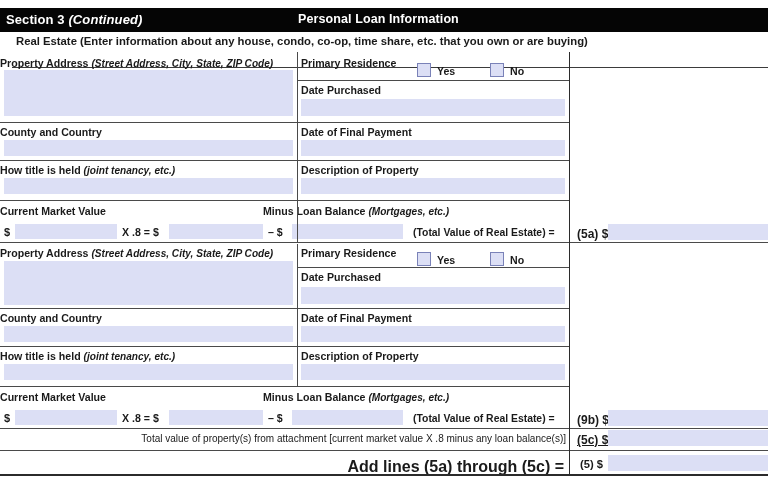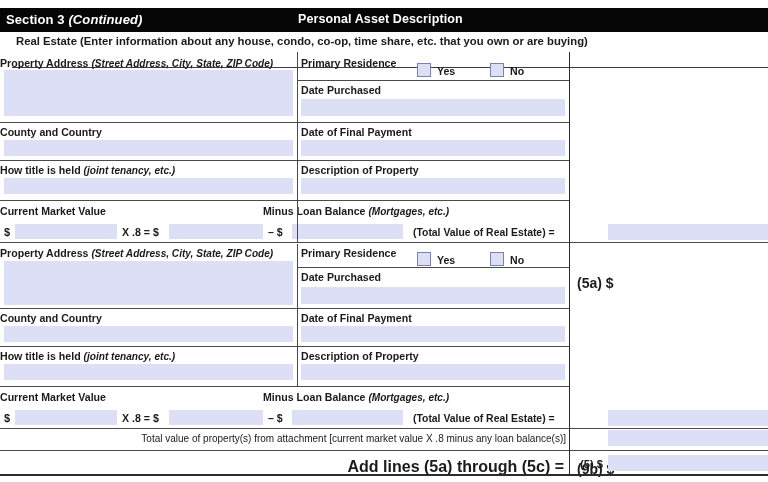--- a/index.html
+++ b/index.html
@@ -58,35 +58,35 @@
     display:inline-block;width:12px;height:12px;
     background:#dcdff5;border:1.2px solid #7a82b8;
     vertical-align:-2px;
   }
   .cb-lbl{font-size:10.6px;font-weight:600;margin-left:6px;}
 
   
   .money-dollar{font-size:11px;font-weight:bold;}
   .money-op{font-size:10.6px;font-weight:600;}
   .total-lbl{font-size:10.4px;font-weight:700;white-space:nowrap;}
-  .line-id{font-size:14px;font-weight:bold;white-space:nowrap;margin-top:48px;}
+  .line-id{font-size:12px;font-weight:bold;white-space:nowrap;}
   .line-id-b{font-size:11.2px;font-weight:bold;white-space:nowrap;}
   .attach-lbl{font-size:10px;font-weight:400;white-space:nowrap;}
   .addlines{font-size:16px;font-weight:bold;white-space:nowrap;}
 
   .abs{position:absolute;}
 </style>
 </head>
 <body>
 
 <div class="page">
 
   <div class="sec-header">
     <div class="s-left"><span>Section 3</span> <em>(Continued)</em></div>
-    <div class="s-mid">Personal Asset Description</div>
+    <div class="s-mid">Personal Loan Information</div>
   </div>
 
   <div class="subcap">Real Estate (Enter information about any house, condo, co-op, time share, etc. that you own or are buying)</div>
 
   <div class="abs lbl" style="left:0;top:55px;">
     <span>Property Address</span>
     <i>(Street Address, City, State, ZIP Code)</i>
   </div>
   <div class="abs fld" style="left:4px;top:70px;width:289px;height:46px;"></div>
 

